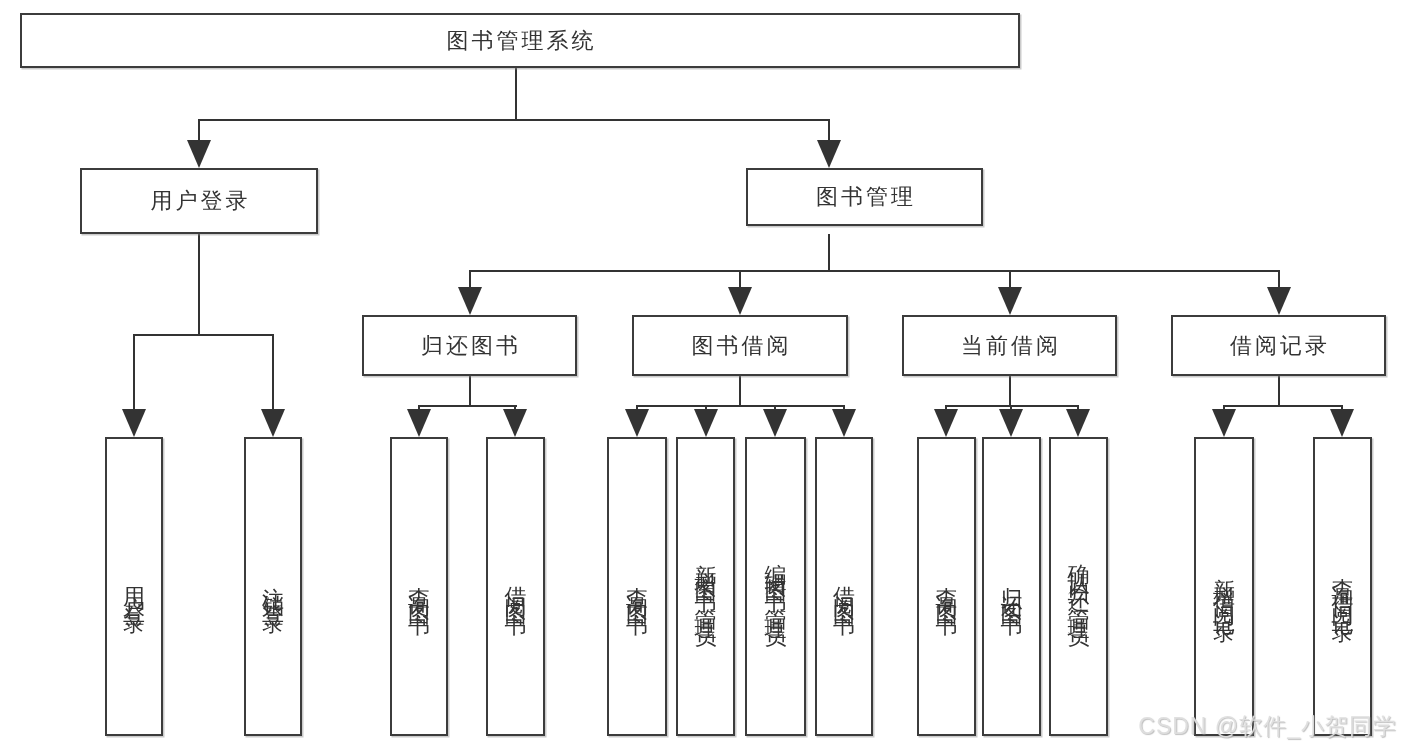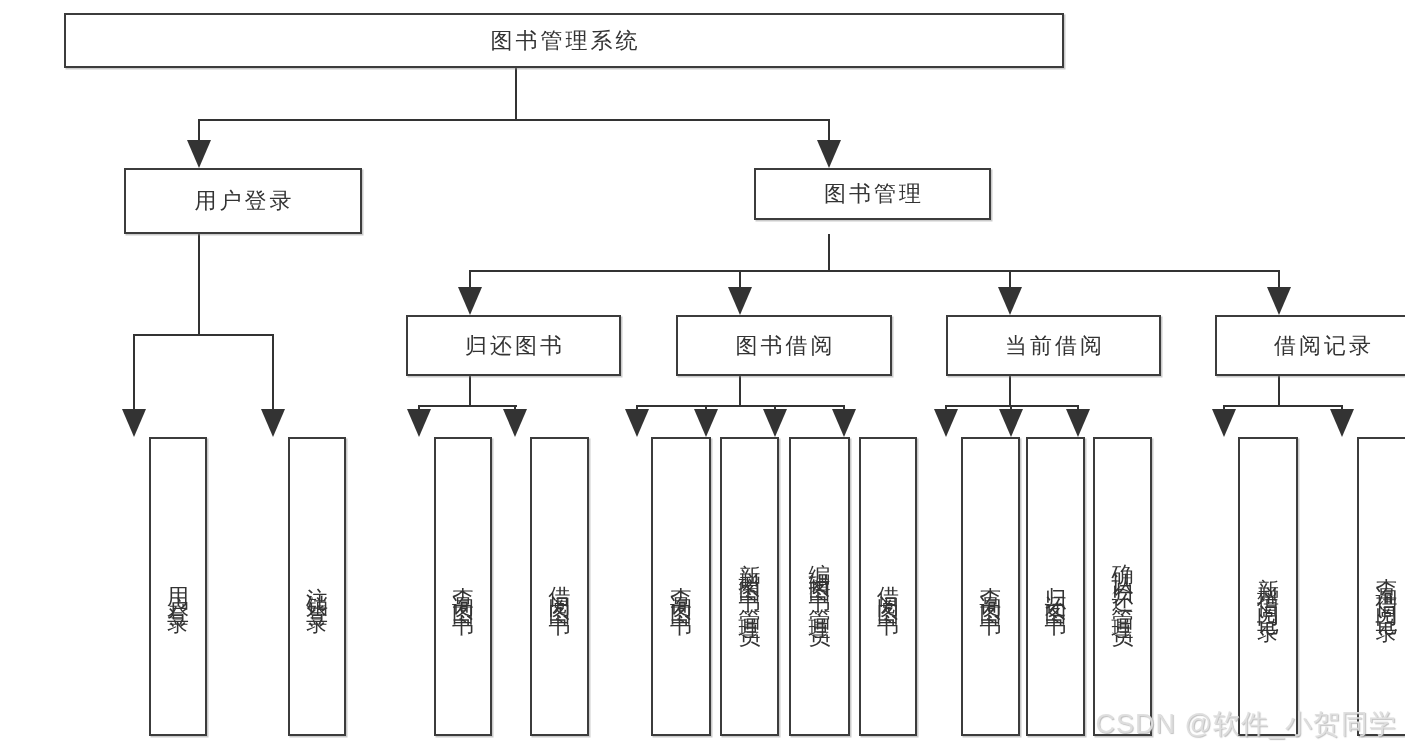--- a/index.html
+++ b/index.html
@@ -13,21 +13,20 @@
   }
   .box {
     position: absolute;
     box-sizing: border-box;
     border: 2.5px solid #3c3c3c;
     background: #ffffff;
     display: flex;
     align-items: center;
     justify-content: center;
     box-shadow: 1.5px 1.5px 0 rgba(140,140,140,0.45);
-    margin-left: 44px;
   }
   .lbl {
     font-size: 22px;
     letter-spacing: 3px;
     color: #333333;
     white-space: nowrap;
     text-indent: 3px; 
   }
   .leaf .lbl {
     writing-mode: vertical-rl;
@@ -42,21 +41,21 @@
     position: absolute;
     width: 0; height: 0;
     border-left: 12px solid transparent;
     border-right: 12px solid transparent;
     border-top: 28px solid #333333;
   }
   .wm {
     position: absolute;
     right: 8px;
     bottom: 5px;
-    font-size: 27px;
+    font-size: 23px;
     letter-spacing: 1px;
     color: rgba(222,222,222,0.95);
     text-shadow: 1px 1px 1px rgba(140,140,140,0.55);
     pointer-events: none;
   }
 </style>
 </head>
 <body>
 
 <div class="stage">
@@ -120,21 +119,21 @@
   <div class="arr" style="left:1212px;top:409px"></div>
   <div class="arr" style="left:1330px;top:409px"></div>
 
   <div class="box" style="left:20px;top:13px;width:1000px;height:55px">
     <span class="lbl">图书管理系统</span>
   </div>
 
   <div class="box" style="left:80px;top:168px;width:238px;height:66px">
     <span class="lbl">用户登录</span>
   </div>
-  <div class="box" style="left:710px;top:168px;width:237px;height:52px">
+  <div class="box" style="left:746px;top:168px;width:237px;height:58px">
     <span class="lbl">图书管理</span>
   </div>
 
   <div class="box" style="left:362px;top:315px;width:215px;height:61px">
     <span class="lbl">归还图书</span>
   </div>
   <div class="box" style="left:902px;top:315px;width:215px;height:61px">
     <span class="lbl">当前借阅</span>
   </div>
   <div class="box" style="left:632px;top:315px;width:216px;height:61px">

